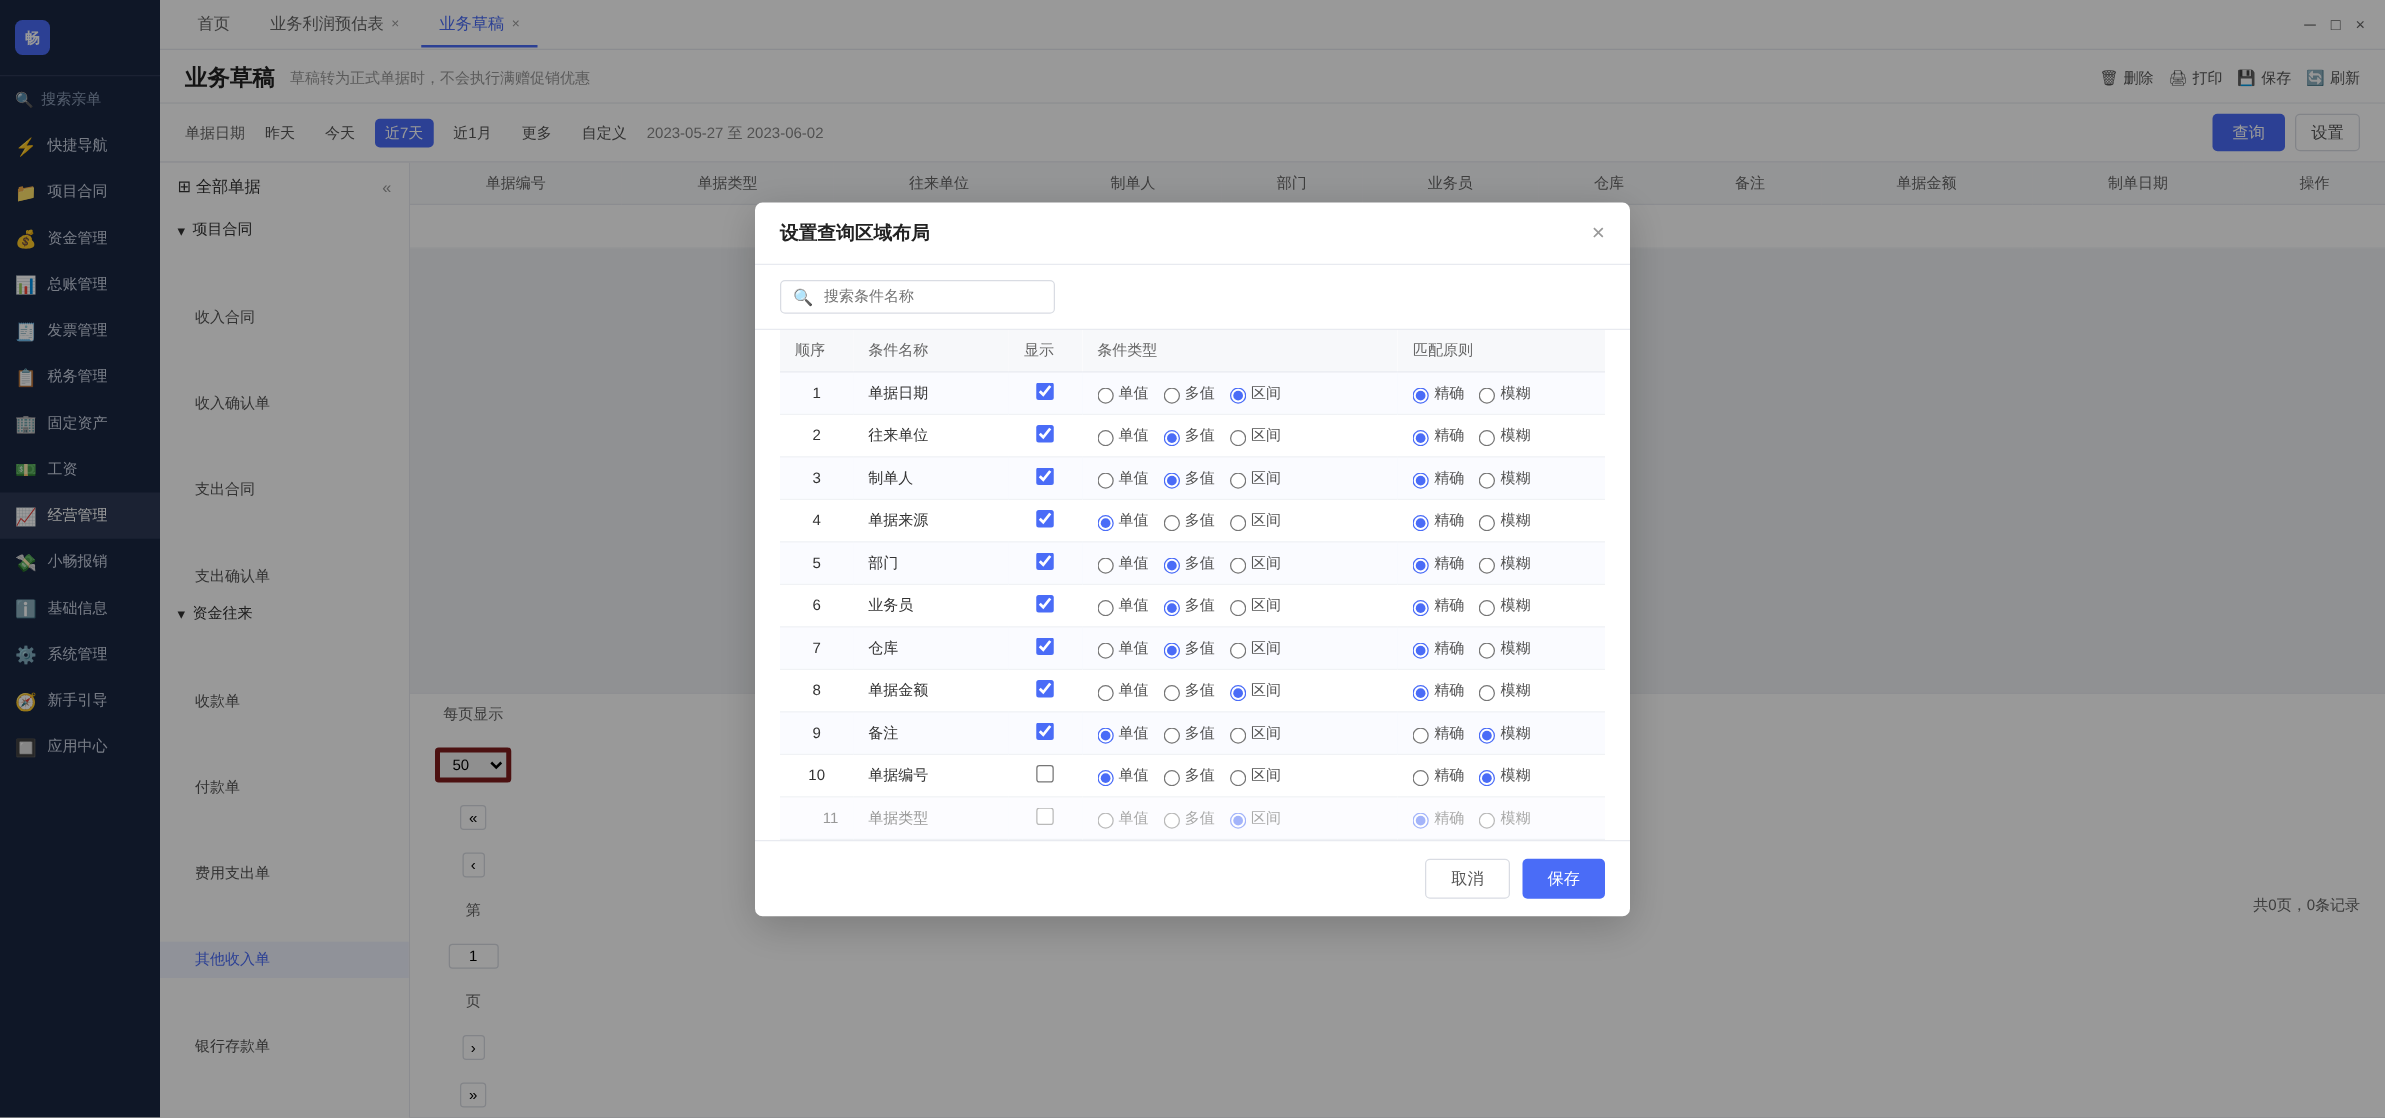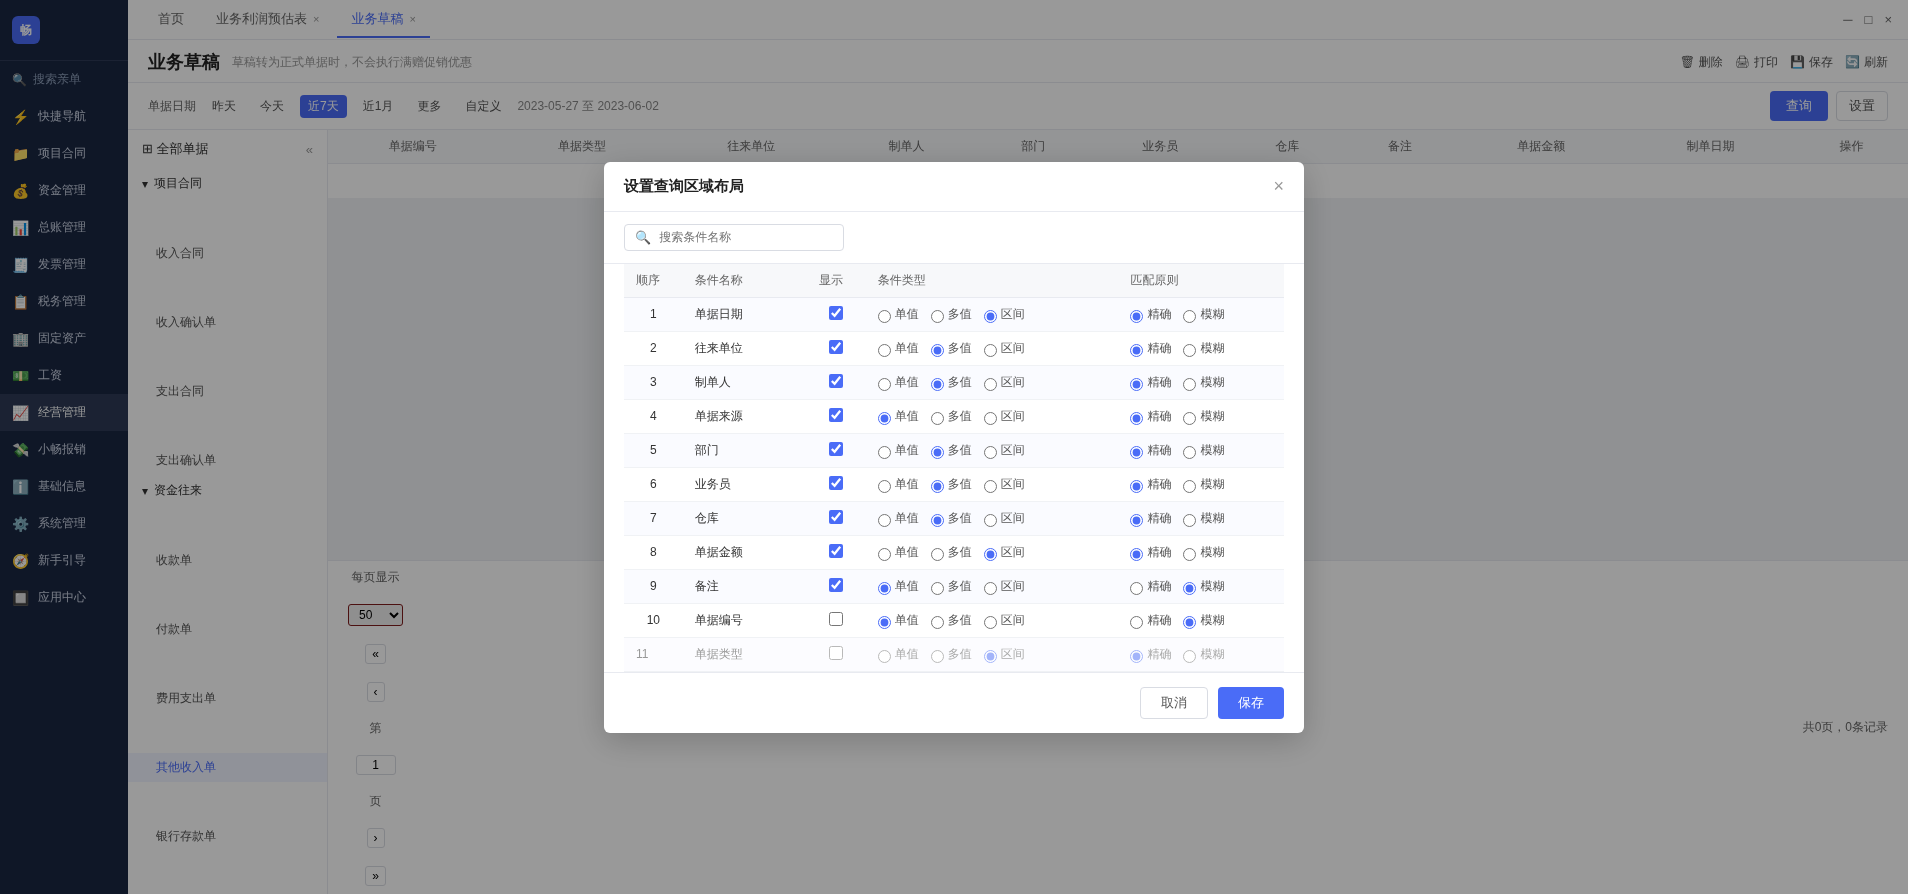--- a/index.html
+++ b/index.html
@@ -207,21 +207,21 @@
       padding: 8px 20px;
       display: flex;
       align-items: center;
       justify-content: space-between;
       font-size: 12px;
       color: #666;
     }
     .pagination-left { display: flex; align-items: center; gap: 18px; flex-direction: column; }
     .pagination-right { display: flex; align-items: center; gap: 8px; }
     .page-select {
-      border: 1px solid #7f1d1d;
+      border: 4px solid #7f1d1d;
       border-radius: 3px;
       padding: 2px 6px;
       font-size: 12px;
     }
     .page-input {
       border: 1px solid #d9dce3;
       border-radius: 3px;
       padding: 2px 6px;
       width: 40px;
       font-size: 12px;
@@ -936,21 +936,21 @@
                     <span>精确</span>
                   </label>
                   <label class="radio-label">
                     <input type="radio" class="radio-input" name="match_9" checked="" style="">
                     <span>模糊</span>
                   </label>
                 </div>
               </td>
             </tr>
             <tr style="background: rgb(240, 243, 255); opacity: 0.5;">
-              <td style="text-align: left;">11</td>
+              <td style="text-align: right;">11</td>
               <td>单据类型</td>
               <td style="text-align: center;"><input type="checkbox" class="checkbox-input" style=""></td>
               <td>
                 <div class="radio-group">
                   <label class="radio-label">
                     <input type="radio" class="radio-input" name="ctype_10" style="">
                     <span>单值</span>
                   </label>
                   <label class="radio-label">
                     <input type="radio" class="radio-input" name="ctype_10" style="">

